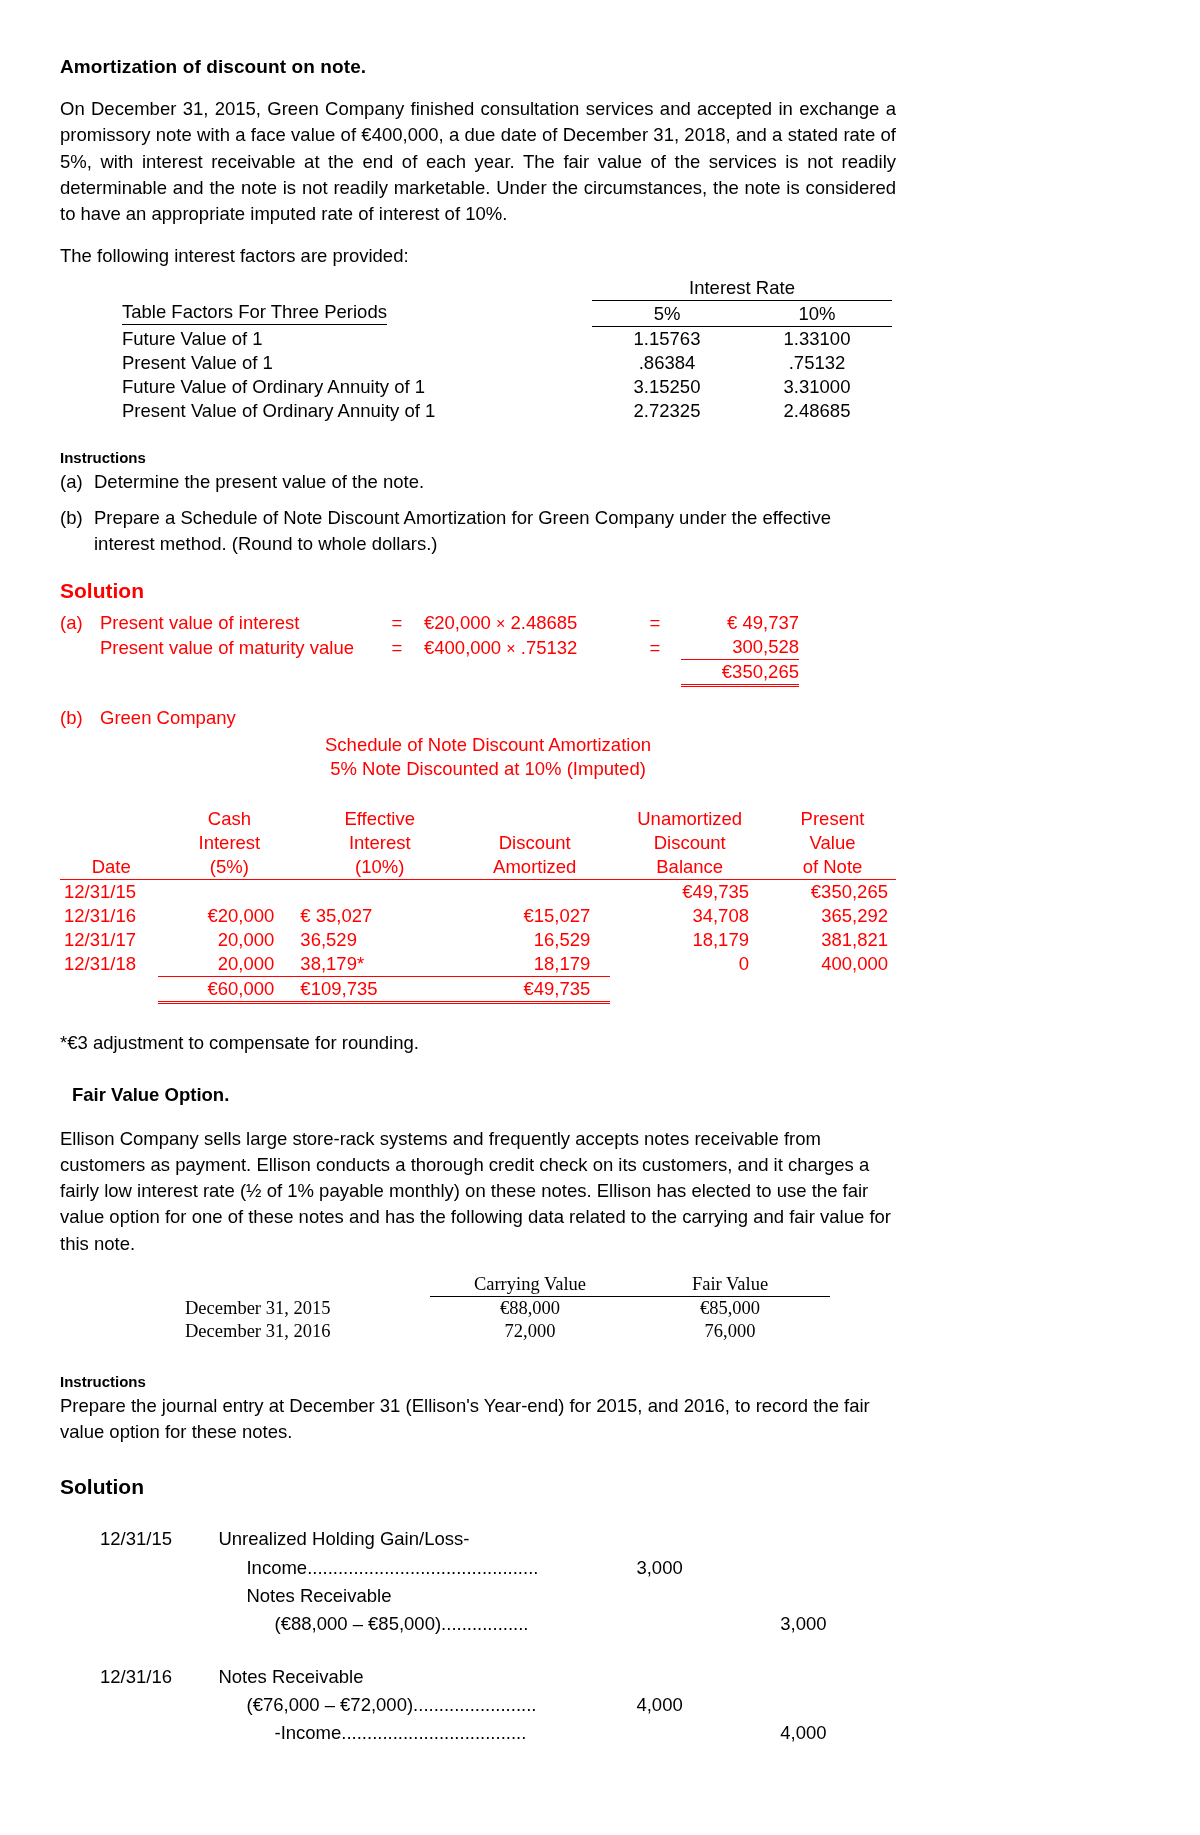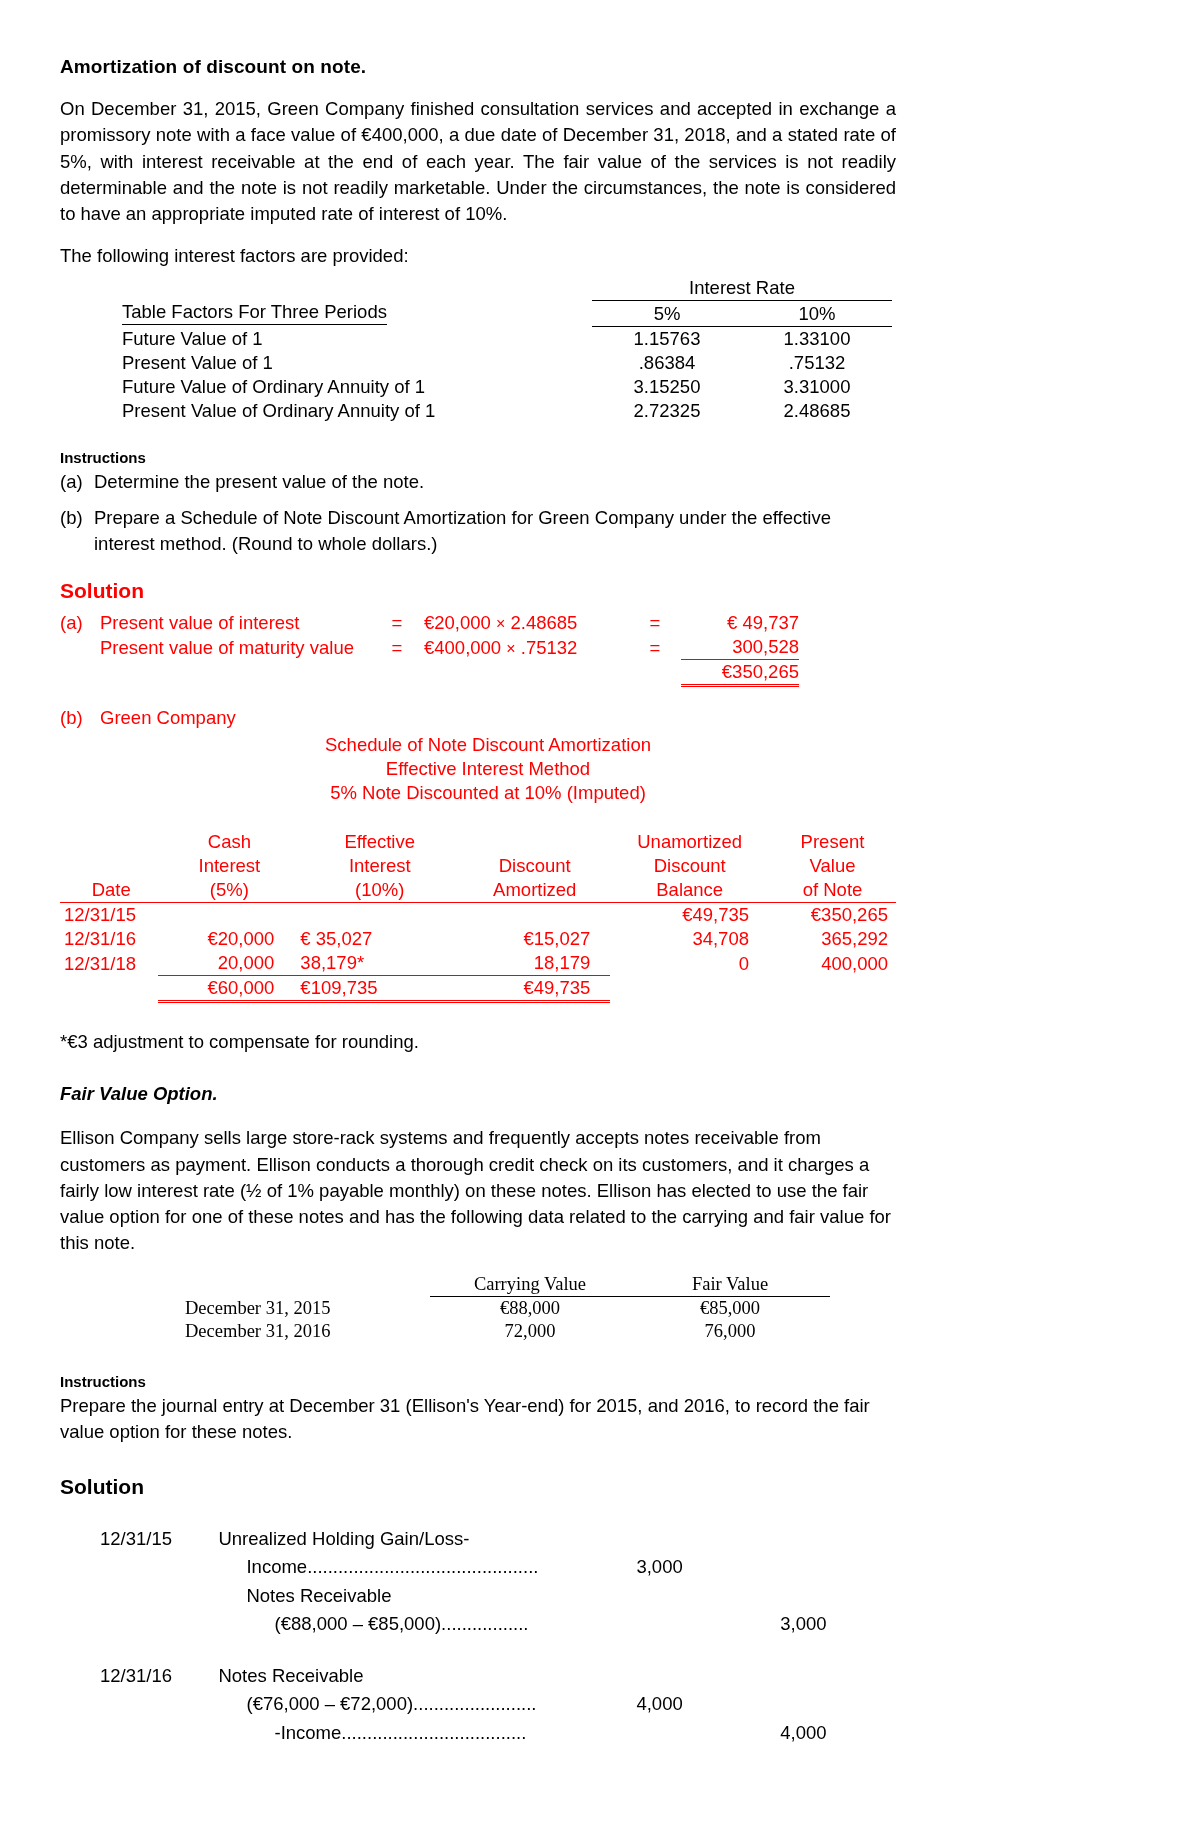--- a/index.html
+++ b/index.html
@@ -154,22 +154,21 @@
 
   .footnote {
     font-size: 18.5px;
     margin: 28px 0 0 0;
   }
 
   
   .fv-head {
     font-size: 18.5px;
     font-weight: bold;
-    margin: 30px 0 20px 0;
-    font-style: italic;
+    margin: 30px 0 20px 12px;
   }
   table.fv {
     border-collapse: collapse;
     font-size: 18.5px;
     margin: 12px 0 0 125px;
     font-family: Liberation Serif, serif;
   }
   table.fv td { padding: 1px 0; vertical-align: bottom; white-space: nowrap; }
   .fv-label { width: 245px; text-align: left; }
   .fv-num   { width: 200px; text-align: center; }
@@ -288,21 +287,20 @@
   </tbody>
     </table>
 
   <div class="sched-company red">
     <div class="marker">(b)</div>
     <div>Green Company</div>
   </div>
 
   <div class="sched-titles red">
     <div>Schedule of Note Discount Amortization</div>
-    <div>Effective Interest Method</div>
     <div>5% Note Discounted at 10% (Imputed)</div>
   </div>
 
   <table class="sched red">
     <tbody>
         <tr>
       <td class="sc-date"></td>
       <td class="sc-c hd">Cash</td>
       <td class="sc-d hd">Effective</td>
       <td class="sc-e hd"></td>
@@ -336,20 +334,28 @@
     </tr>
     <tr>
       <td class="sc-date">12/31/16</td>
       <td class="sc-c">€20,000</td>
       <td class="sc-d">€  35,027</td>
       <td class="sc-e">€15,027</td>
       <td class="sc-e">34,708</td>
       <td class="sc-f">365,292</td>
     </tr>
     <tr>
+      <td class="sc-date">12/31/17</td>
+      <td class="sc-c">20,000</td>
+      <td class="sc-d">36,529</td>
+      <td class="sc-e">16,529</td>
+      <td class="sc-e">18,179</td>
+      <td class="sc-f">381,821</td>
+    </tr>
+    <tr>
       <td class="sc-date">12/31/18</td>
       <td class="sc-c tot-ul">20,000</td>
       <td class="sc-d tot-ul">38,179*</td>
       <td class="sc-e tot-ul">18,179</td>
       <td class="sc-e">0</td>
       <td class="sc-f">400,000</td>
     </tr>
     <tr>
       <td class="sc-date"></td>
       <td class="sc-c tot-dbl">€60,000</td>

